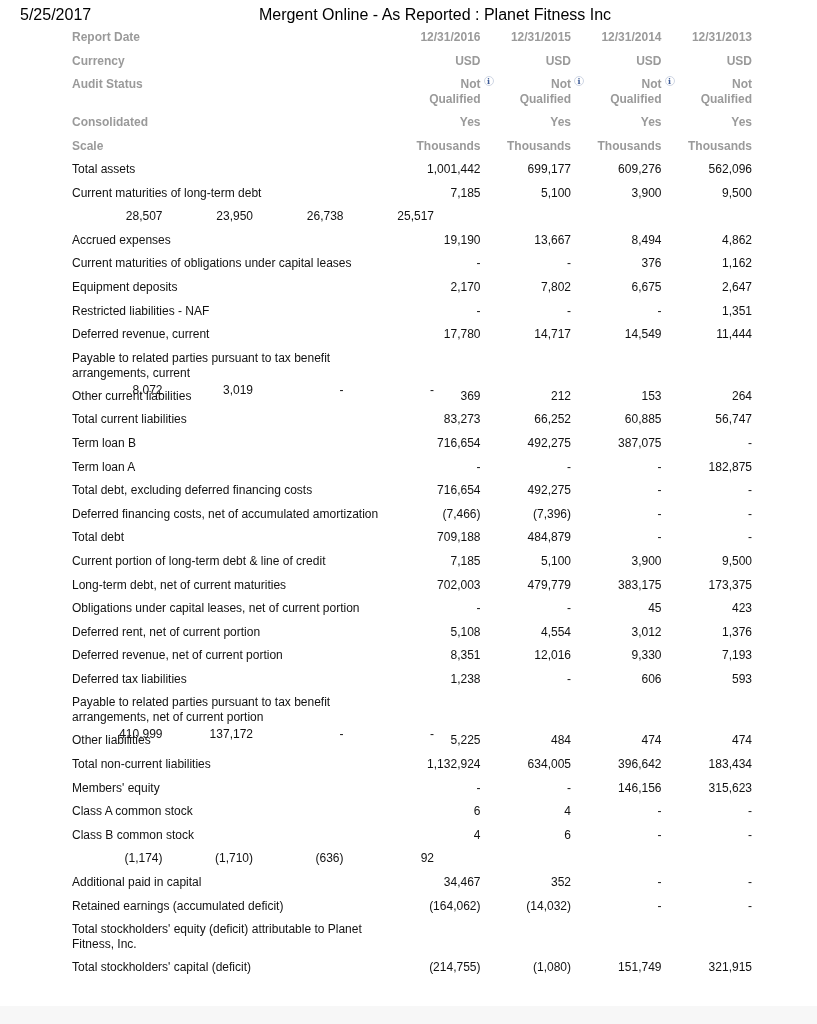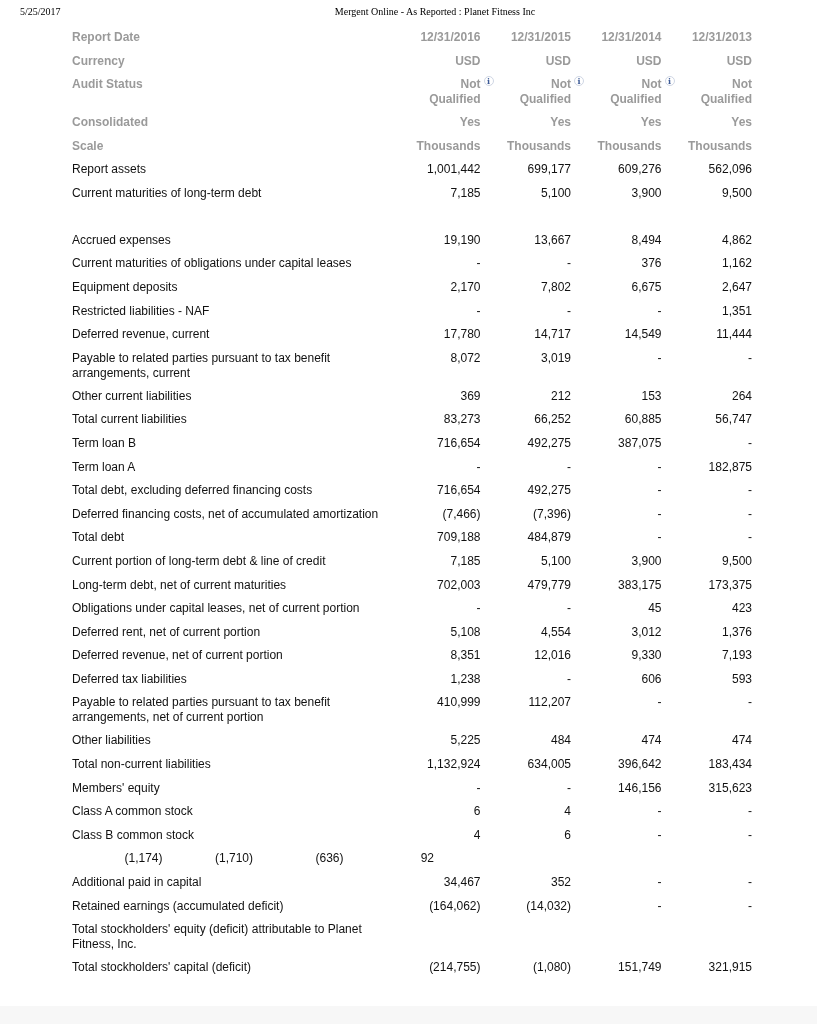--- a/index.html
+++ b/index.html
@@ -4,42 +4,42 @@
 <style>
   html, body { margin: 0; padding: 0; }
   body {
     width: 817px; height: 1024px; overflow: hidden;
     background: #ffffff; position: relative;
     font-family: "Liberation Sans", sans-serif;
     color: #111;
   }
   .page-header {
     position: absolute; left: 0; top: 5px; width: 817px; height: 16px;
-    font-family: Liberation Serif, serif; font-size: 10px; color: #000;
+    font-family: Liberation Sans, sans-serif; font-size: 16px; color: #000;
   }
   .print-date { position: absolute; left: 20px; top: 1px; }
   .print-title { position: absolute; left: 0; width: 870px; text-align: center; top: 1px; }
 
   .sheet { position: absolute; left: 72px; top: 28px; width: 680px; }
   .row {
     display: flex; align-items: flex-start;
     font-size: 12px; line-height: 15px;
   }
   .row .label { width: 330px; padding-top: 2px; }
   .row .cells { display: flex; }
   .row .cell {
     width: 90.5px; text-align: right; padding-top: 2px;
     position: relative;
   }
   .meta { color: #9a9a9a; font-weight: bold; }
   .meta .label { color: #9a9a9a; }
   .r-meta { height: 23.5px; }
   .r-audit { height: 38px; }
   .r-data { height: 23.6px; }
-  .r-two { height: 38px; }
+  .r-two { height: 38px; flex-direction: column; }
   .audit-wrap { display: inline-block; text-align: right; line-height: 15px; }
   .info-icon {
     position: absolute; top: 1px; right: -13px;
     width: 10px; height: 10px; border-radius: 50%;
     border: 1px solid #cfd6e4; background: #fff;
     box-sizing: border-box;
     font-size: 8px; line-height: 8px; text-align: center;
     color: #3c5a96; font-weight: bold; font-family: "DejaVu Serif", serif;
   }
   .cell.audit { padding-right: 0; }
@@ -114,38 +114,44 @@
     <div class="cells">
       <div class="cell">Thousands</div>
       <div class="cell">Thousands</div>
       <div class="cell">Thousands</div>
       <div class="cell">Thousands</div>
     </div>
   </div>
 
   <div id="data-rows">
       <div class="row r-data">
-        <div class="label">Report assets</div>
+        <div class="label">Total assets</div>
         <div class="cells">
           <div class="cell">1,001,442</div>
           <div class="cell">699,177</div>
           <div class="cell">609,276</div>
           <div class="cell">562,096</div>
         </div>
       </div>
       <div class="row r-data">
         <div class="label">Current maturities of long-term debt</div>
         <div class="cells">
           <div class="cell">7,185</div>
           <div class="cell">5,100</div>
           <div class="cell">3,900</div>
           <div class="cell">9,500</div>
         </div>
       </div>
       <div class="row r-data">
+        <div class="cells">
+          <div class="cell">28,507</div>
+          <div class="cell">23,950</div>
+          <div class="cell">26,738</div>
+          <div class="cell">25,517</div>
+        </div>
       </div>
       <div class="row r-data">
         <div class="label">Accrued expenses</div>
         <div class="cells">
           <div class="cell">19,190</div>
           <div class="cell">13,667</div>
           <div class="cell">8,494</div>
           <div class="cell">4,862</div>
         </div>
       </div>
@@ -310,21 +316,21 @@
           <div class="cell">-</div>
           <div class="cell">606</div>
           <div class="cell">593</div>
         </div>
       </div>
       <div class="row r-two">
         <div class="label" style="width: 300px;">Payable to related parties pursuant to tax benefit arrangements, net of current portion</div>
         <div style="width: 30px;"></div>
         <div class="cells">
           <div class="cell">410,999</div>
-          <div class="cell">112,207</div>
+          <div class="cell">137,172</div>
           <div class="cell">-</div>
           <div class="cell">-</div>
         </div>
       </div>
       <div class="row r-data">
         <div class="label">Other liabilities</div>
         <div class="cells">
           <div class="cell">5,225</div>
           <div class="cell">484</div>
           <div class="cell">474</div>

